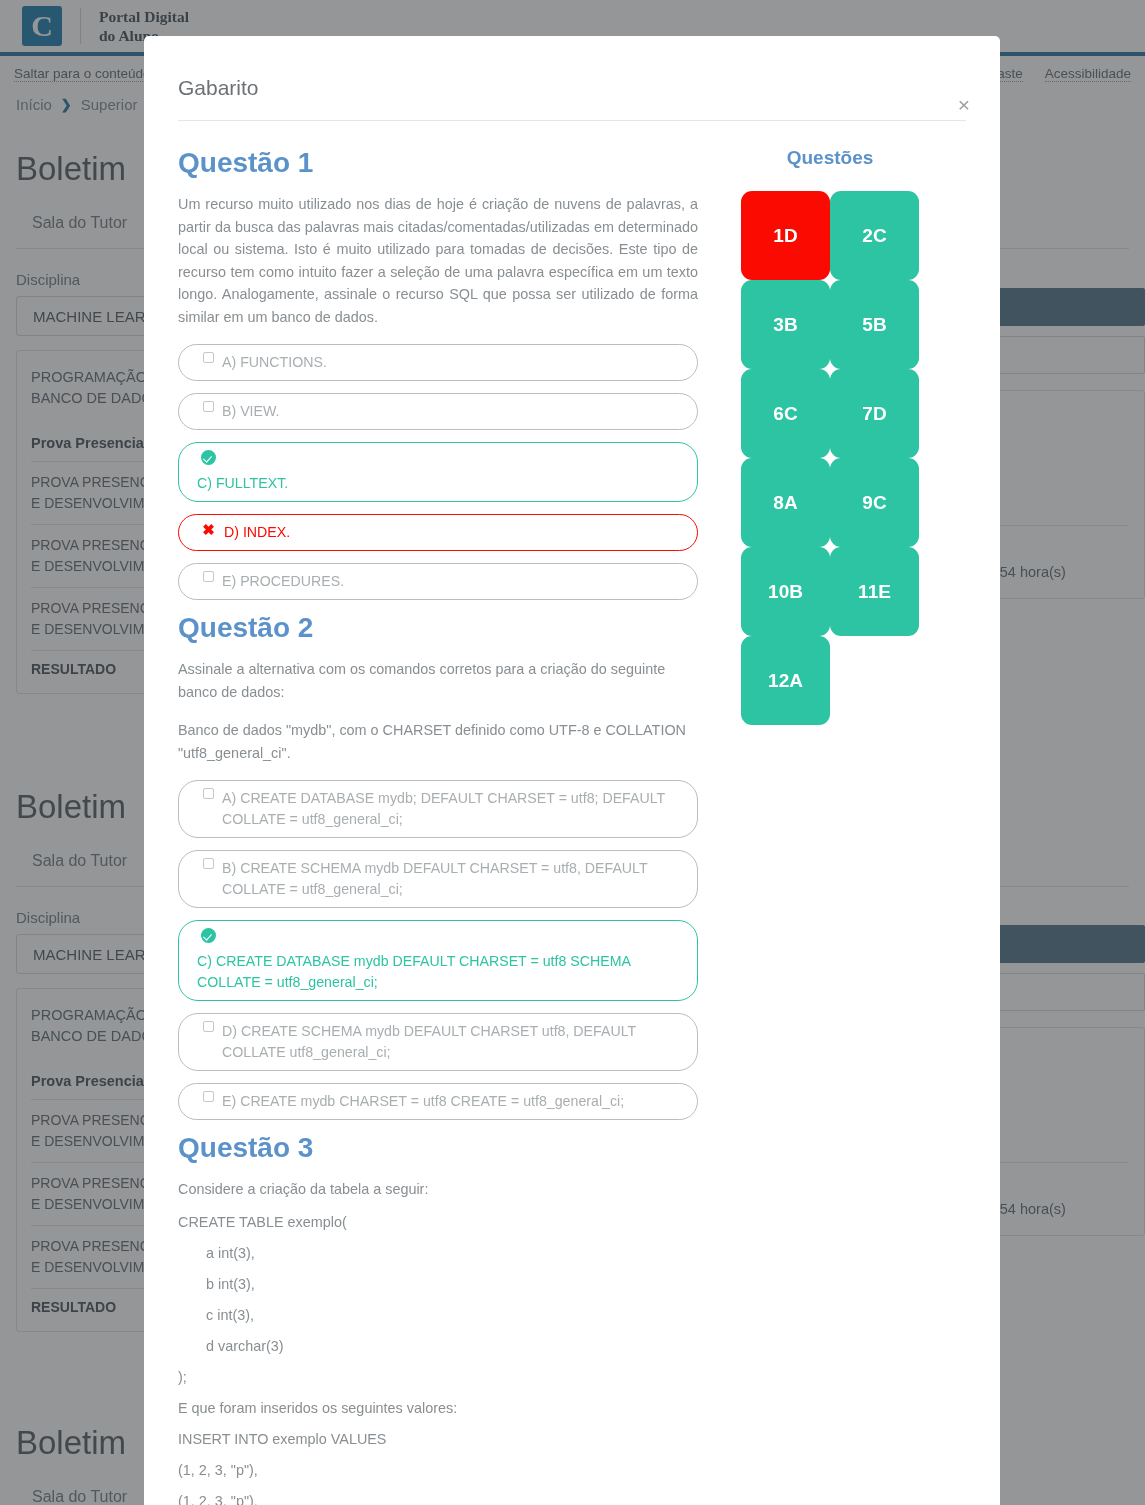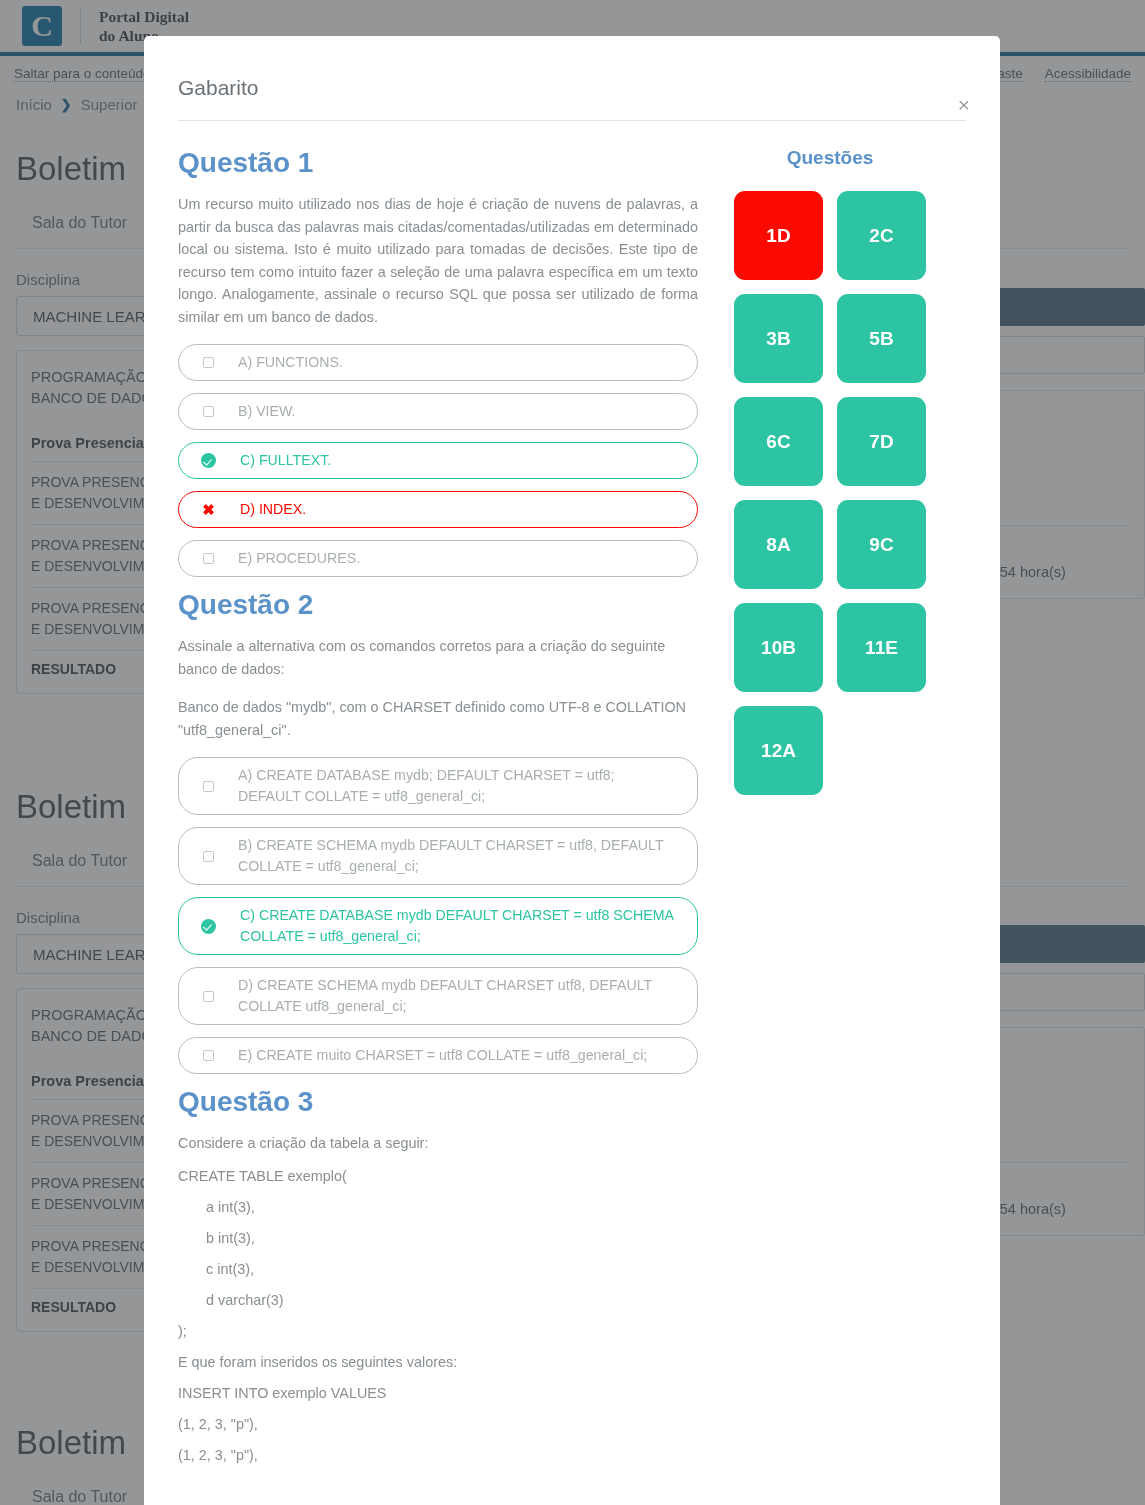--- a/index.html
+++ b/index.html
@@ -105,29 +105,29 @@
   .q-heading { font-size: 28px; font-weight: bold; color: #5b92c9; margin-bottom: 14px; }
   .q-text {
     font-size: 14.4px; color: #888e92; line-height: 22.5px; text-align: justify;
     margin-bottom: 16px;
   }
   .q-pre { font-size: 14.4px; color: #888e92; line-height: 31px; }
   .q-pre .ind { padding-left: 28px; display: block; }
 
   .opt {
     border: 1px solid #b8bdc0; border-radius: 20px; min-height: 34px;
-    display: flex; align-items: center; gap: 24px; padding: 7px 18px; margin-bottom: 12px;
+    display: flex; gap: 8px; padding: 7px 18px; margin-bottom: 12px;
   }
   .opt .box {
     width: 11px; height: 11px; border: 1px solid #c3c8cb; border-radius: 2px;
     flex: 0 0 auto; margin-left: 6px;
   }
   .opt .lab { font-size: 14.2px; color: #a9aeb1; line-height: 21px; }
 
-  .opt.correct { border-color: #2cc4a2; }
+  .opt.correct { border-color: #2cc4a2; flex-direction: column; }
   .opt.correct .lab { color: #2cc4a2; }
   .opt.wrong { border-color: #fa0a00; }
   .opt.wrong .lab { color: #fa0a00; }
 
   .mark-ok {
     width: 15px; height: 15px; border-radius: 50%; background: #2cc4a2;
     flex: 0 0 auto; margin-left: 4px; position: relative;
   }
   .mark-ok::after {
     content: ""; position: absolute; left: 4px; top: 3.5px;
@@ -135,21 +135,21 @@
     transform: rotate(42deg);
   }
   .mark-x {
     width: 15px; flex: 0 0 auto; margin-left: 4px; color: #fa0a00;
     font-size: 15px; font-weight: bold; text-align: center; line-height: 15px;
   }
 
   .grid-title {
     font-size: 19px; font-weight: bold; color: #5b92c9; text-align: center; margin-bottom: 22px;
   }
-  .grid { display: grid; grid-template-columns: repeat(2, 89px); gap: 14px; justify-content: center; }
+  .grid { display: grid; grid-template-columns: repeat(2, 89px); justify-content: center; }
   .cell {
     width: 89px; height: 89px; border-radius: 11px;
     display: flex; align-items: center; justify-content: center;
     color: #ffffff; font-size: 19px; font-weight: bold;
   }
   .cell.ok { background: #2cc4a2; }
   .cell.bad { background: #fa0a00; }
 </style>
 </head>
 <body>
@@ -319,21 +319,21 @@
         <div class="opt correct">
           <span class="mark-ok"></span>
           <span class="lab">C) CREATE DATABASE mydb DEFAULT CHARSET = utf8 SCHEMA COLLATE = utf8_general_ci;</span>
         </div>
         <div class="opt">
           <span class="box"></span>
           <span class="lab">D) CREATE SCHEMA mydb DEFAULT CHARSET utf8, DEFAULT COLLATE utf8_general_ci;</span>
         </div>
         <div class="opt">
           <span class="box"></span>
-          <span class="lab">E) CREATE muito CHARSET = utf8 COLLATE = utf8_general_ci;</span>
+          <span class="lab">E) CREATE mydb CHARSET = utf8 CREATE = utf8_general_ci;</span>
         </div>
       </div>
 
       <div>
         <div class="q-heading">Questão 3</div>
         <div class="q-text" style="text-align:left;margin-bottom:6px;">Considere a criação da tabela a seguir:</div>
         <div class="q-pre">
           <span>CREATE TABLE exemplo(</span><br>
           <span class="ind">a int(3),</span>
           <span class="ind">b int(3),</span>

